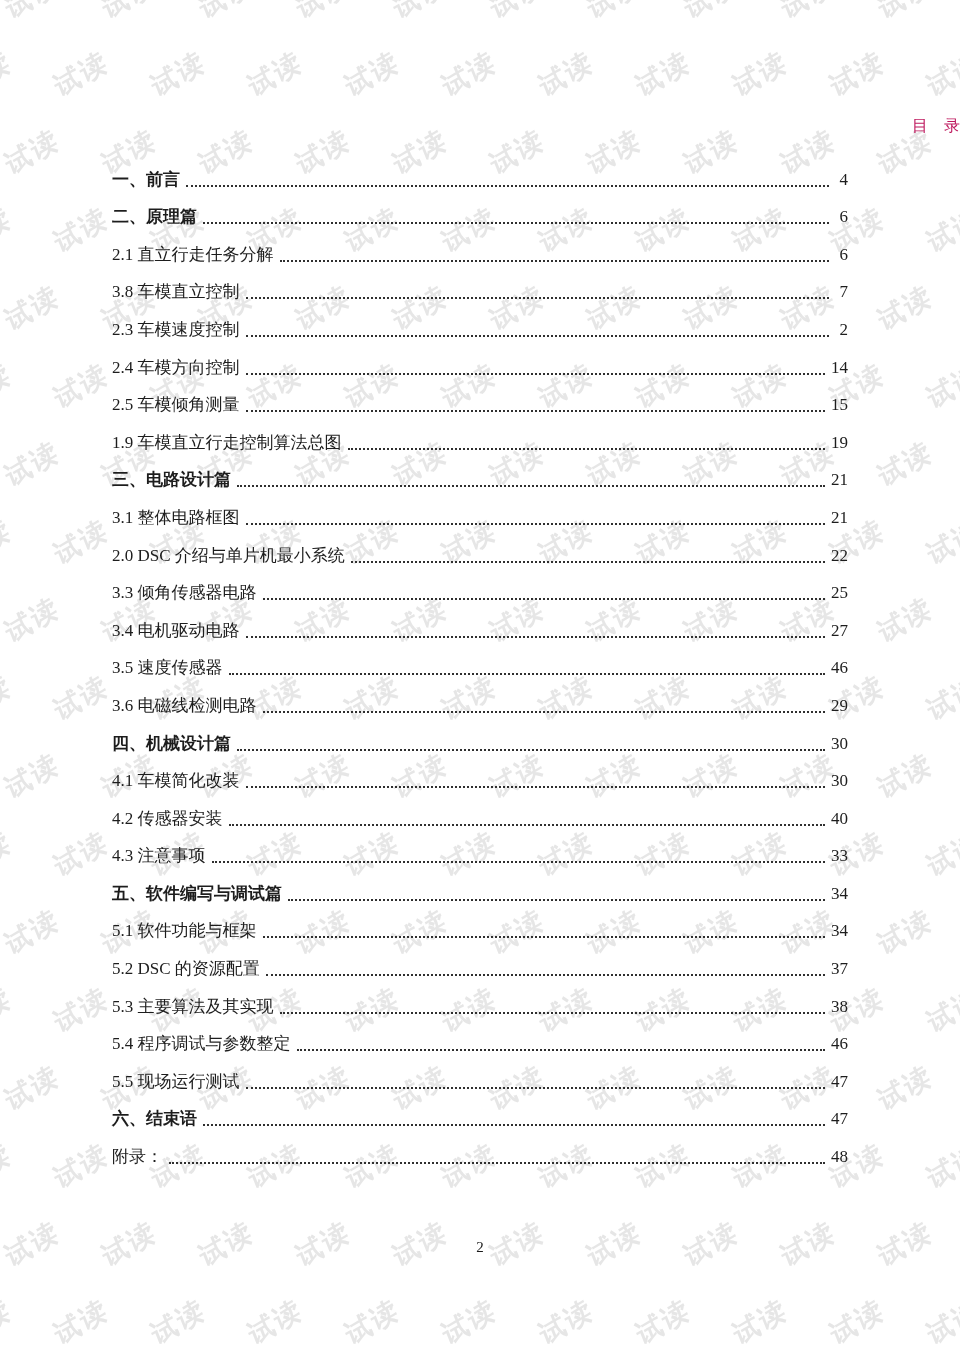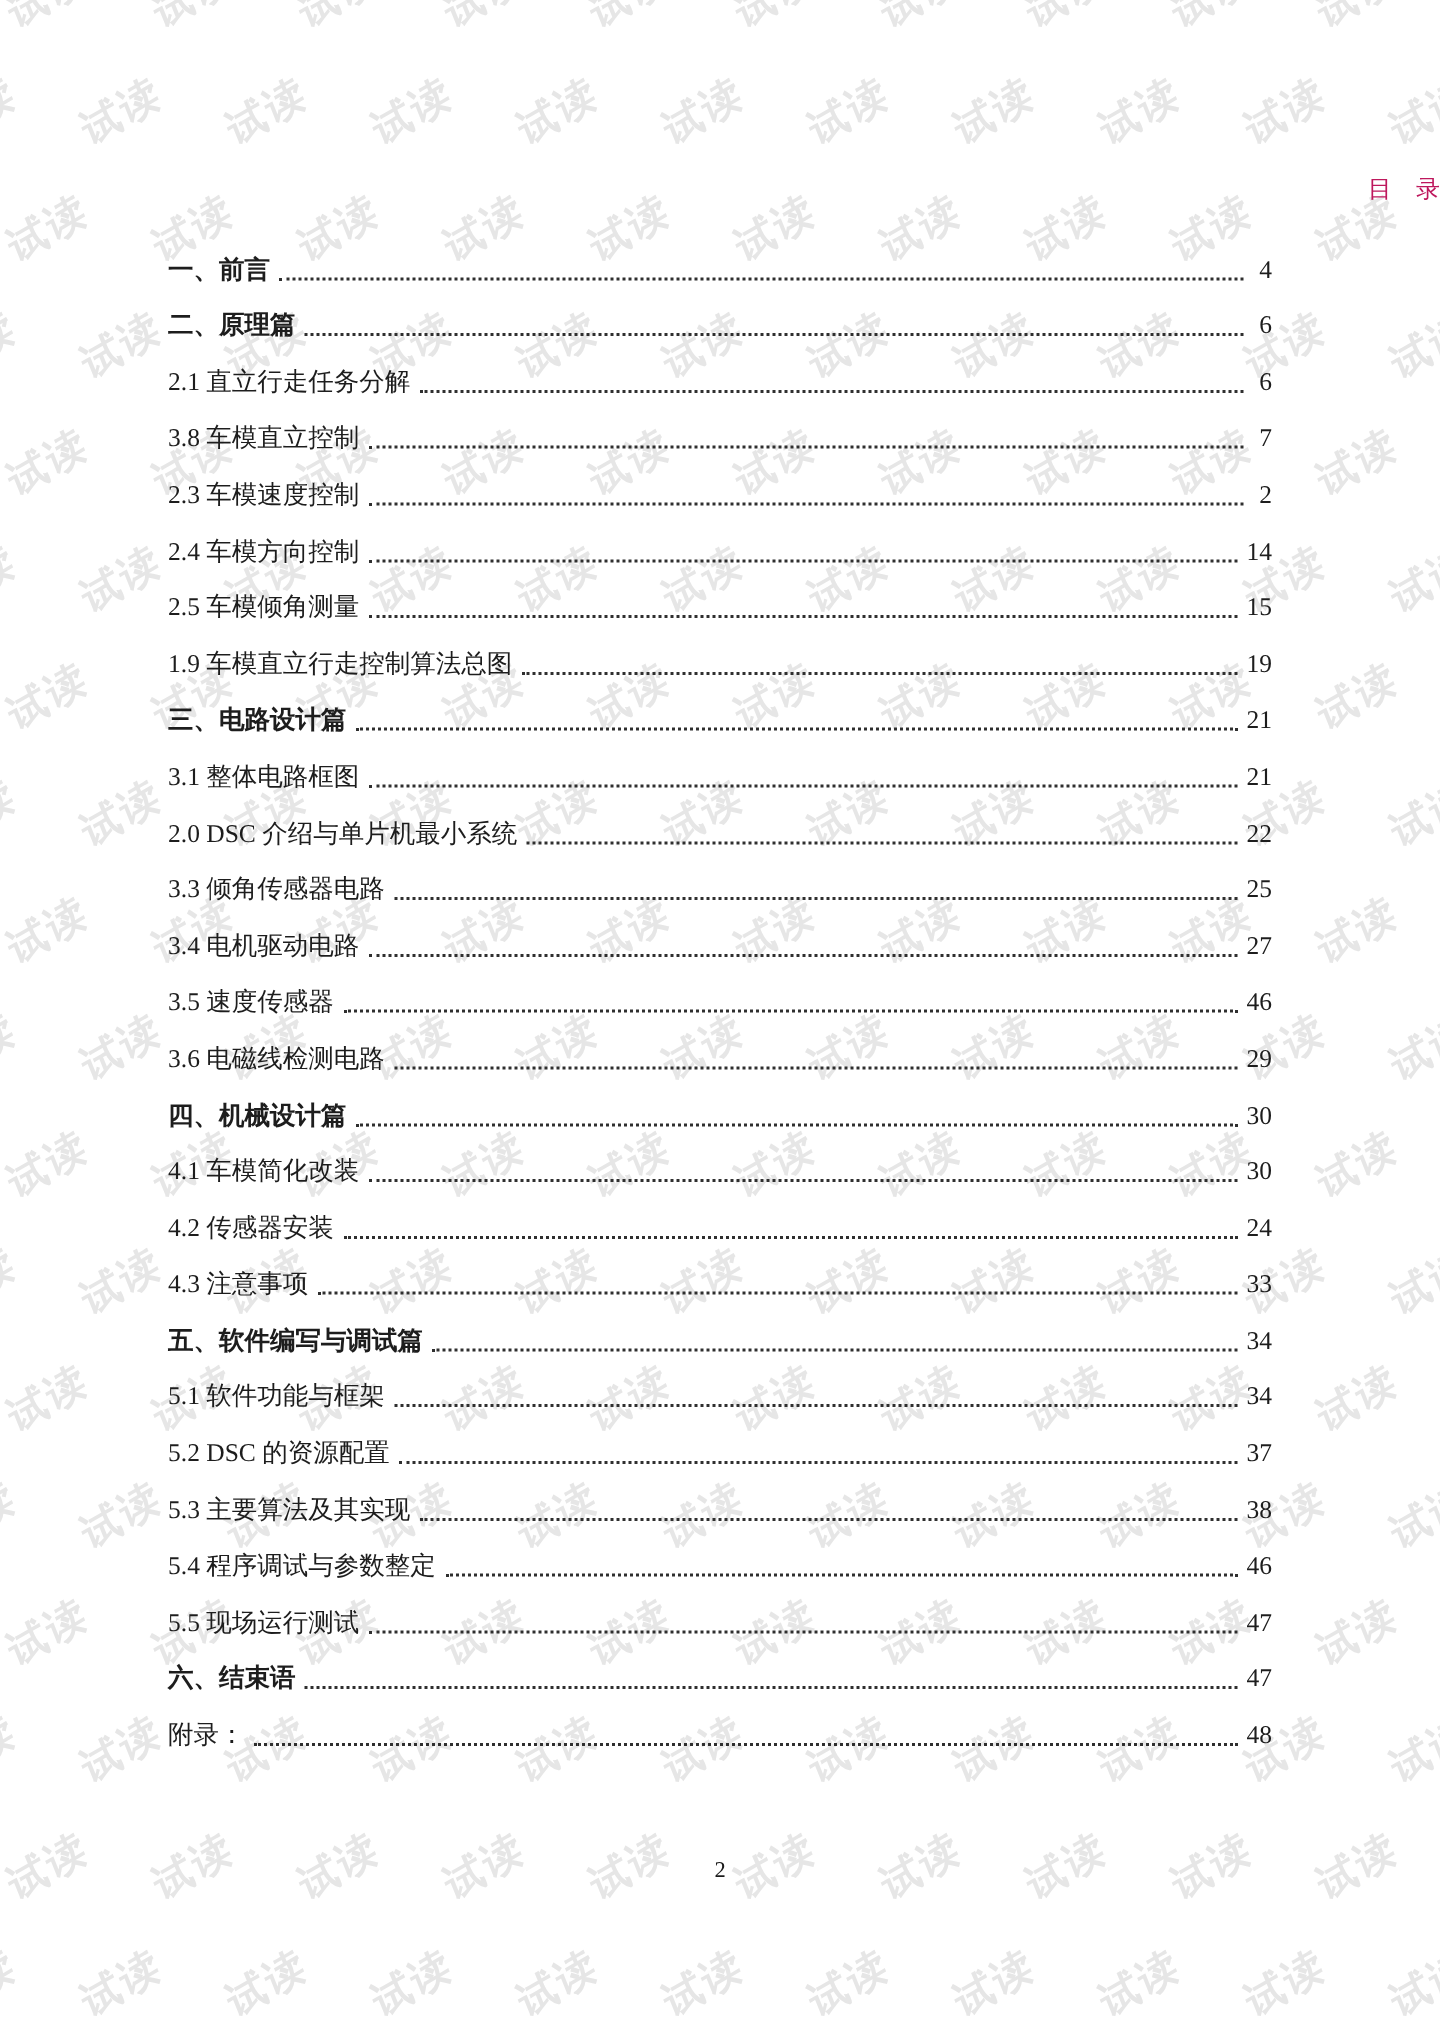--- a/index.html
+++ b/index.html
@@ -392,21 +392,21 @@
 
   <div class="toc-row">
     <span class="toc-label">4.1 车模简化改装</span>
     <span class="toc-dots"></span>
     <span class="toc-page">30</span>
   </div>
 
   <div class="toc-row">
     <span class="toc-label">4.2 传感器安装</span>
     <span class="toc-dots"></span>
-    <span class="toc-page">24</span>
+    <span class="toc-page">40</span>
   </div>
 
   <div class="toc-row">
     <span class="toc-label">4.3 注意事项</span>
     <span class="toc-dots"></span>
     <span class="toc-page">33</span>
   </div>
 
   <div class="toc-row bold">
     <span class="toc-label">五、软件编写与调试篇</span>

